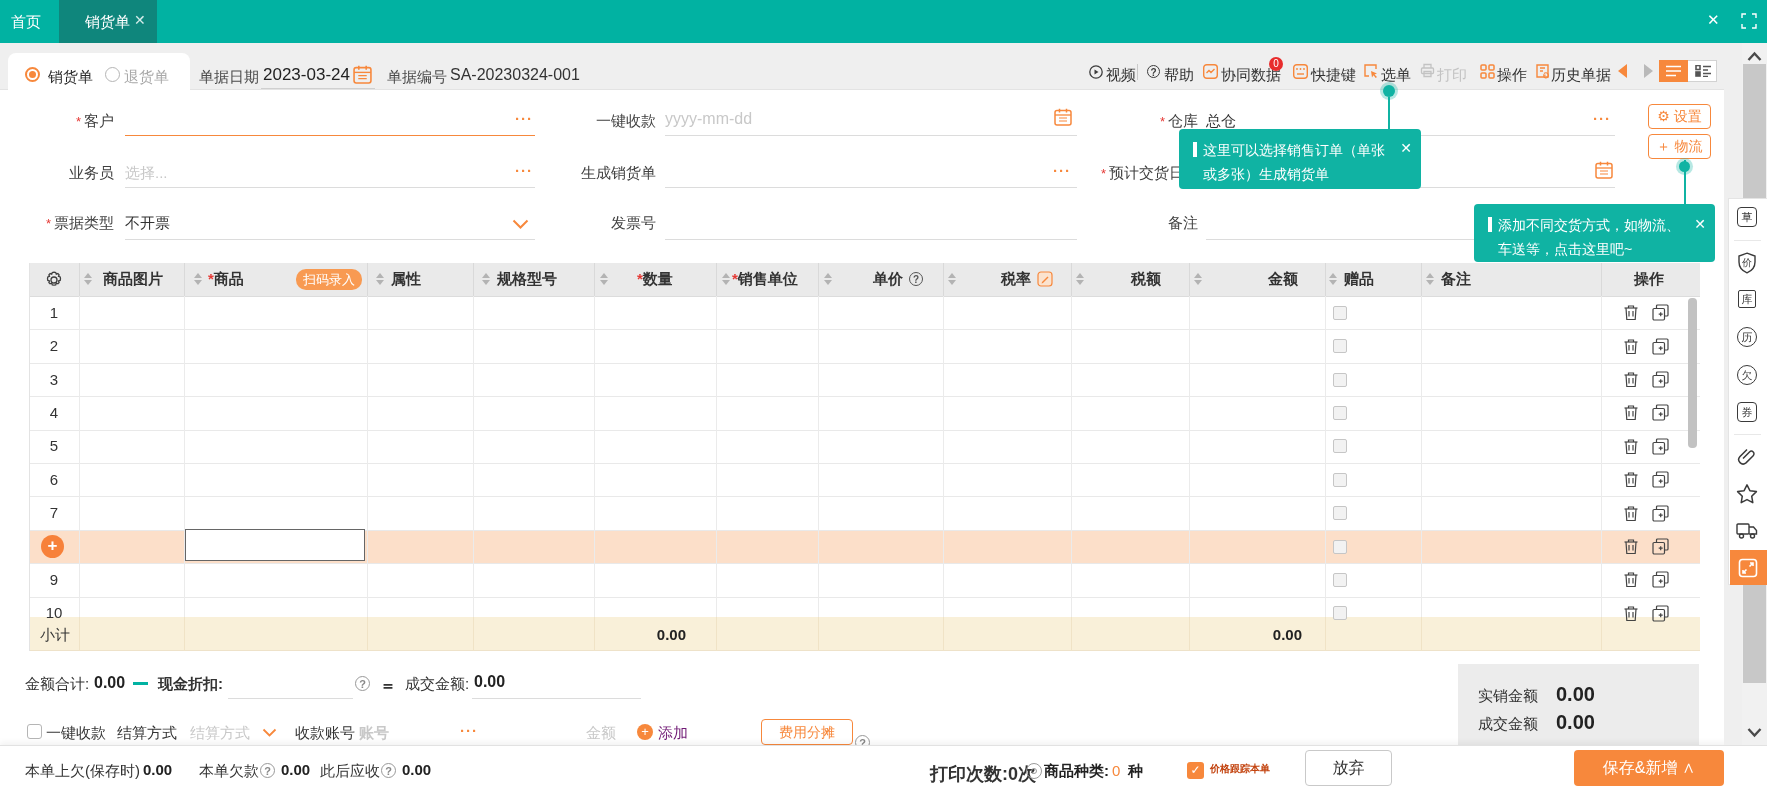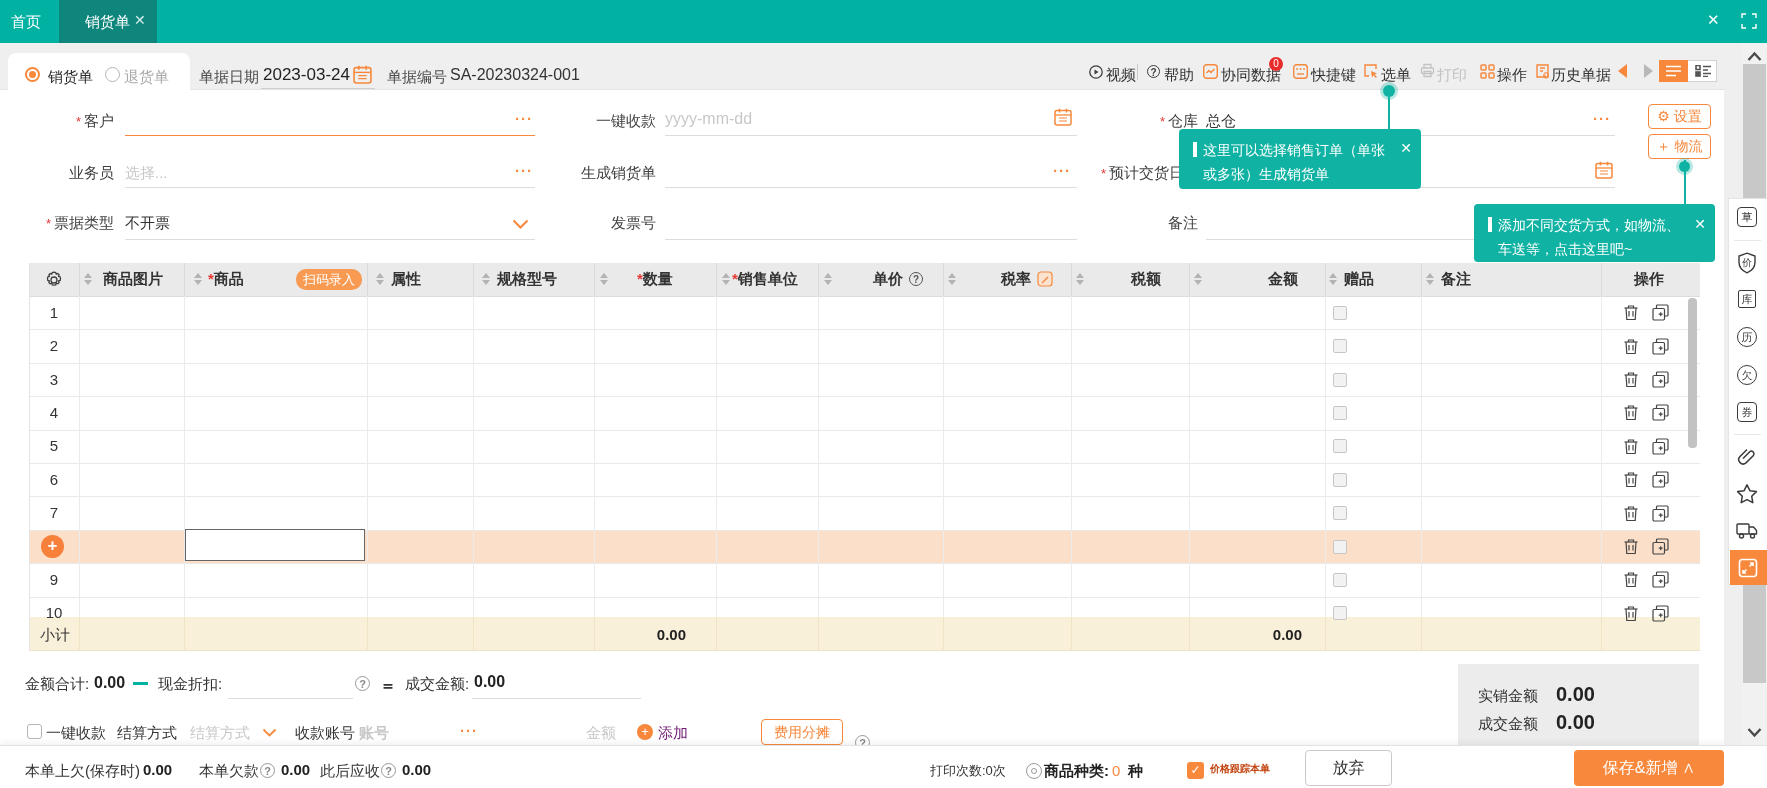--- a/index.html
+++ b/index.html
@@ -470,60 +470,60 @@
 <span style="position:absolute;right:9px;top:7px;font-size:14px;">✕</span></div>
 <div class="abs" style="left:1684px;top:160px;width:2px;height:44px;background:#10b3a3;"></div>
 <div class="abs" style="left:1679px;top:161px;width:11px;height:11px;border-radius:50%;background:#10b3a3;box-shadow:0 0 0 3px rgba(16,179,163,0.3);"></div>
 <div class="tealtip" style="left:1474px;top:204px;width:241px;height:58px;">
 <span style="display:inline-block;width:4px;height:15px;background:#fff;vertical-align:-2px;margin-right:6px;"></span>添加不同交货方式，如物流、<br><span style="margin-left:10px;">车送等，点击这里吧~</span>
 <span style="position:absolute;right:9px;top:8px;font-size:14px;">✕</span></div>
 
 <div class="abs" style="left:25px;top:675px;font-size:15px;color:#333;">金额合计:</div>
 <div class="abs" style="left:94px;top:674px;font-size:16px;font-weight:bold;color:#222;">0.00</div>
 <div class="abs" style="left:133px;top:682px;width:15px;height:3px;background:#01b2a2;"></div>
-<div class="abs" style="left:158px;top:675px;font-size:15px;color:#333;">现金折扣:</div>
+<div class="abs" style="left:158px;top:675px;font-size:15px;color:#333;font-weight:bold;">现金折扣:</div>
 <div class="ul" style="left:228px;top:698px;width:125px;"></div>
 <div class="abs" style="left:355px;top:676px;width:15px;height:15px;border:1.2px solid #999;border-radius:50%;color:#888;font-size:11px;text-align:center;line-height:15px;font-weight:bold;">?</div>
 <div class="abs" style="left:380px;top:676px;font-size:16px;color:#333;font-weight:bold;">＝</div>
 <div class="abs" style="left:405px;top:675px;font-size:15px;color:#333;">成交金额:</div>
 <div class="abs" style="left:474px;top:673px;font-size:16px;font-weight:bold;color:#222;">0.00</div>
 <div class="ul" style="left:472px;top:698px;width:169px;"></div>
 
 <div class="abs" style="left:27px;top:724px;width:15px;height:15px;border:1px solid #b5b5b5;border-radius:3px;background:#fff;"></div>
 <div class="abs" style="left:46px;top:724px;font-size:15px;color:#333;">一键收款</div>
 <div class="abs" style="left:117px;top:724px;font-size:15px;color:#333;">结算方式</div>
 <div class="abs ph" style="left:190px;top:724px;font-size:15px;">结算方式</div>
 <svg class="abs" style="left:262px;top:728px;" width="15" height="10" viewBox="0 0 15 10">
       <path d="M1.5 1.5 L7.5 7.5 L13.5 1.5" fill="none" stroke="#f7883c" stroke-width="1.8"></path>
     </svg>
 <div class="abs" style="left:295px;top:724px;font-size:15px;color:#333;">收款账号</div>
 <div class="abs ph" style="left:359px;top:724px;font-size:15px;font-weight:bold;">账号</div>
 <div class="abs dots" style="left:460px;top:722px;">···</div>
 <div class="abs ph" style="left:586px;top:724px;font-size:15px;">金额</div>
 <div class="abs" style="left:637px;top:724px;width:16px;height:16px;background:#f7883c;border-radius:50%;color:#fff;font-size:13px;text-align:center;line-height:16px;">+</div>
 <div class="abs" style="left:658px;top:724px;font-size:15px;color:#701a75;">添加</div>
-<div class="obtn" style="left:761px;top:719px;width:82px;height:26px;line-height:24px;">费用分摊</div>
+<div class="obtn" style="left:761px;top:719px;width:92px;height:26px;line-height:24px;">费用分摊</div>
 <div class="abs" style="left:855px;top:735px;width:15px;height:15px;border:1.2px solid #999;border-radius:50%;color:#888;font-size:11px;text-align:center;line-height:15px;font-weight:bold;">?</div>
 
 <div class="abs" style="left:1458px;top:664px;width:241px;height:81px;background:#ececec;"></div>
 <div class="abs" style="left:1478px;top:687px;font-size:15px;color:#333;">实销金额</div>
 <div class="abs" style="left:1556px;top:683px;font-size:20px;font-weight:bold;color:#222;">0.00</div>
 <div class="abs" style="left:1478px;top:715px;font-size:15px;color:#333;">成交金额</div>
 <div class="abs" style="left:1556px;top:711px;font-size:20px;font-weight:bold;color:#222;">0.00</div>
 
 <div class="abs" style="left:0;top:745px;width:1767px;height:43px;background:#fff;border-top:1px solid #e2e2e2;box-shadow:0 -3px 6px rgba(0,0,0,0.05);"></div>
 <div class="abs" style="left:25px;top:762px;font-size:15px;color:#333;">本单上欠(保存时)</div>
 <div class="abs" style="left:143px;top:761px;font-size:15px;font-weight:bold;color:#222;">0.00</div>
 <div class="abs" style="left:199px;top:762px;font-size:15px;color:#333;">本单欠款</div>
 <div class="abs" style="left:260px;top:763px;width:15px;height:15px;border:1.2px solid #999;border-radius:50%;color:#888;font-size:11px;text-align:center;line-height:15px;font-weight:bold;">?</div>
 <div class="abs" style="left:281px;top:761px;font-size:15px;font-weight:bold;color:#222;">0.00</div>
 <div class="abs" style="left:320px;top:762px;font-size:15px;color:#333;">此后应收</div>
 <div class="abs" style="left:381px;top:763px;width:15px;height:15px;border:1.2px solid #999;border-radius:50%;color:#888;font-size:11px;text-align:center;line-height:15px;font-weight:bold;">?</div>
 <div class="abs" style="left:402px;top:761px;font-size:15px;font-weight:bold;color:#222;">0.00</div>
-<div class="abs" style="left:930px;top:762px;font-size:13px;color:#333;">打印次数:0次</div>
+<div class="abs" style="left:930px;top:762px;font-size:18px;color:#333;font-weight:bold;">打印次数:0次</div>
 <div class="abs" style="left:1026px;top:763px;width:16px;height:16px;border:1.2px solid #9a9a9a;border-radius:50%;"></div>
 <div class="abs" style="left:1031px;top:768px;width:6px;height:6px;border:1.2px solid #9a9a9a;border-radius:50%;"></div>
 <div class="abs" style="left:1044px;top:762px;font-size:15px;color:#222;font-weight:bold;">商品种类:</div>
 <div class="abs" style="left:1112px;top:762px;font-size:15px;color:#f7883c;">0</div>
 <div class="abs" style="left:1128px;top:762px;font-size:15px;color:#222;font-weight:bold;">种</div>
 <div class="abs" style="left:1187px;top:762px;width:17px;height:17px;background:#f7883c;border-radius:3px;color:#fff;font-size:12px;text-align:center;line-height:17px;">✓</div>
 <div class="abs" style="left:1210px;top:762px;font-size:10px;color:#c2410c;font-weight:bold;">价格跟踪本单</div>
 <div class="abs" style="left:1305px;top:750px;width:87px;height:36px;border:1px solid #c9c9c9;border-radius:4px;background:#fff;font-size:16px;color:#333;text-align:center;line-height:34px;">放弃</div>
 <div class="abs" style="left:1574px;top:750px;width:150px;height:36px;border-radius:4px;background:#f7883c;font-size:16px;color:#fff;text-align:center;line-height:36px;">保存&amp;新增 ∧</div>
 

